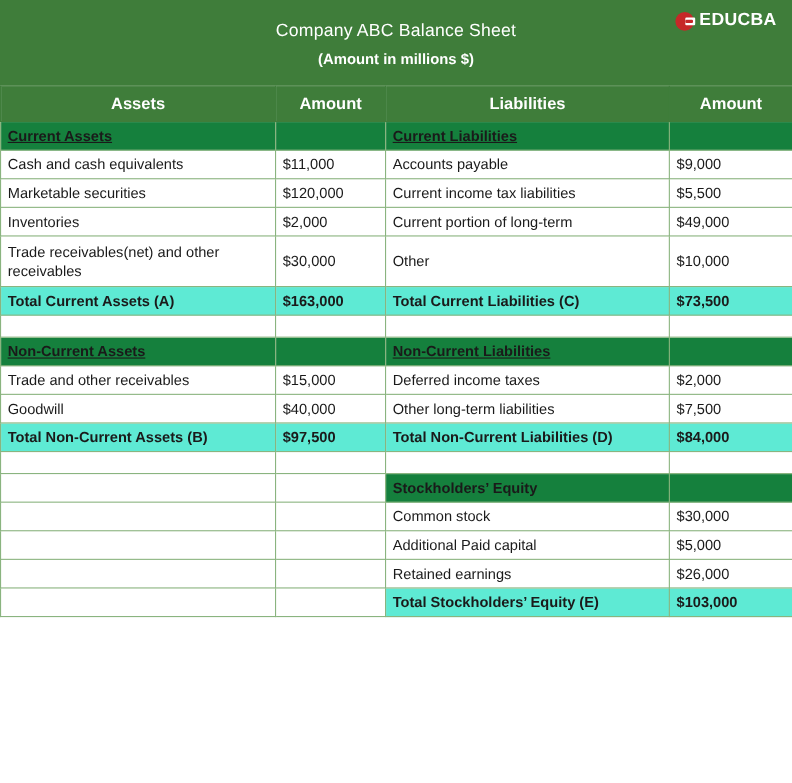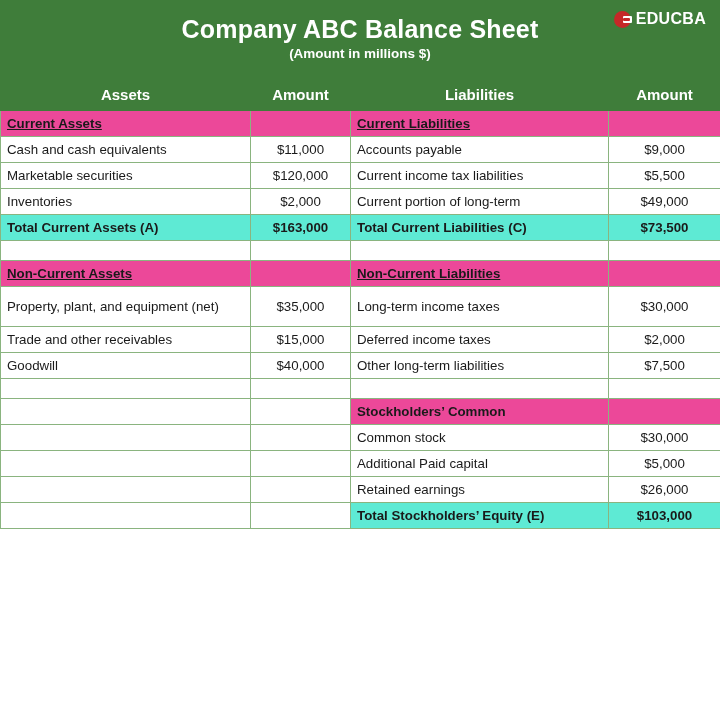--- a/index.html
+++ b/index.html
@@ -20,22 +20,22 @@
     color: #ffffff;
     height: 78px;
     position: relative;
     display: flex;
     flex-direction: column;
     align-items: center;
     justify-content: center;
     padding-top: 2px;
   }
   .header-title {
-    font-size: 25px;
-    font-weight: bold;
+    font-size: 16px;
+    font-weight: normal;
     letter-spacing: .2px;
     line-height: 28px;
   }
   .header-sub {
     font-size: 13.5px;
     font-weight: bold;
     line-height: 22px;
   }
   .logo {
     position: absolute;
@@ -97,24 +97,24 @@
   }
   thead th {
     background: #3f7d3a;
     color: #ffffff;
     font-size: 15px;
     font-weight: bold;
     text-align: center;
     height: 32px;
     border: 1px solid #3f7d3a;
   }
-  td.num { text-align: center; }
+  td.num { text-align: left; }
   td.sec { font-weight: bold; text-decoration: underline; }
   td.tot { background: #5eead4; font-weight: bold; }
-  td.shade { background: #ec4899; }
+  td.shade { background: #15803d; }
   td.blank { height: 20px; }
   tr.tall td { height: 46px; }
   tr.tall2 td { height: 40px; }
   tr.grand td { height: 45px; }
   td.wrap { line-height: 17px; }
   td.bold { font-weight: bold; }
 </style>
 </head>
 <body>
 
@@ -162,66 +162,72 @@
           <td class="num">$120,000</td>
           <td>Current income tax liabilities</td>
           <td class="num">$5,500</td>
         </tr>
         <tr>
           <td>Inventories</td>
           <td class="num">$2,000</td>
           <td>Current portion of long-term</td>
           <td class="num">$49,000</td>
         </tr>
+        <tr class="tall">
+          <td class="wrap">Trade receivables(net) and other receivables</td>
+          <td class="num wrap">$30,000</td>
+          <td class="wrap">Other</td>
+          <td class="num wrap">$10,000</td>
+        </tr>
         <tr>
           <td class="tot">Total Current Assets (A)</td>
           <td class="num tot">$163,000</td>
           <td class="tot">Total Current Liabilities (C)</td>
           <td class="num tot">$73,500</td>
         </tr>
         <tr>
           <td class="blank"></td>
           <td class="num blank"></td>
           <td class="blank"></td>
           <td class="num blank"></td>
         </tr>
         <tr>
           <td class="shade sec">Non-Current Assets</td>
           <td class="num shade"></td>
           <td class="shade sec">Non-Current Liabilities</td>
           <td class="num shade"></td>
         </tr>
-        <tr class="tall2">
-          <td class="wrap">Property, plant, and equipment (net)</td>
-          <td class="num wrap">$35,000</td>
-          <td class="wrap">Long-term income taxes</td>
-          <td class="num wrap">$30,000</td>
-        </tr>
         <tr>
           <td>Trade and other receivables</td>
           <td class="num">$15,000</td>
           <td>Deferred income taxes</td>
           <td class="num">$2,000</td>
         </tr>
         <tr>
           <td>Goodwill</td>
           <td class="num">$40,000</td>
           <td>Other long-term liabilities</td>
           <td class="num">$7,500</td>
         </tr>
         <tr>
-          <td class="blank"></td>
-          <td class="num blank"></td>
-          <td class="blank"></td>
-          <td class="num blank"></td>
-        </tr>
-        <tr>
-          <td></td>
-          <td class="num"></td>
-          <td class="shade bold">Stockholders’ Common</td>
+          <td class="tot">Total Non-Current Assets (B)</td>
+          <td class="num tot">$97,500</td>
+          <td class="tot">Total Non-Current Liabilities (D)</td>
+          <td class="num tot">$84,000</td>
+        </tr>
+        <tr>
+          <td class="blank"></td>
+          <td class="num blank"></td>
+          <td class="blank"></td>
+          <td class="num blank"></td>
+        </tr>
+        <tr>
+          <td></td>
+          <td class="num"></td>
+          <td class="shade bold">Stockholders’ Equity</td>
           <td class="num shade"></td>
         </tr>
         <tr>
           <td></td>
           <td class="num"></td>
           <td>Common stock</td>
           <td class="num">$30,000</td>
         </tr>
         <tr>
           <td></td>

